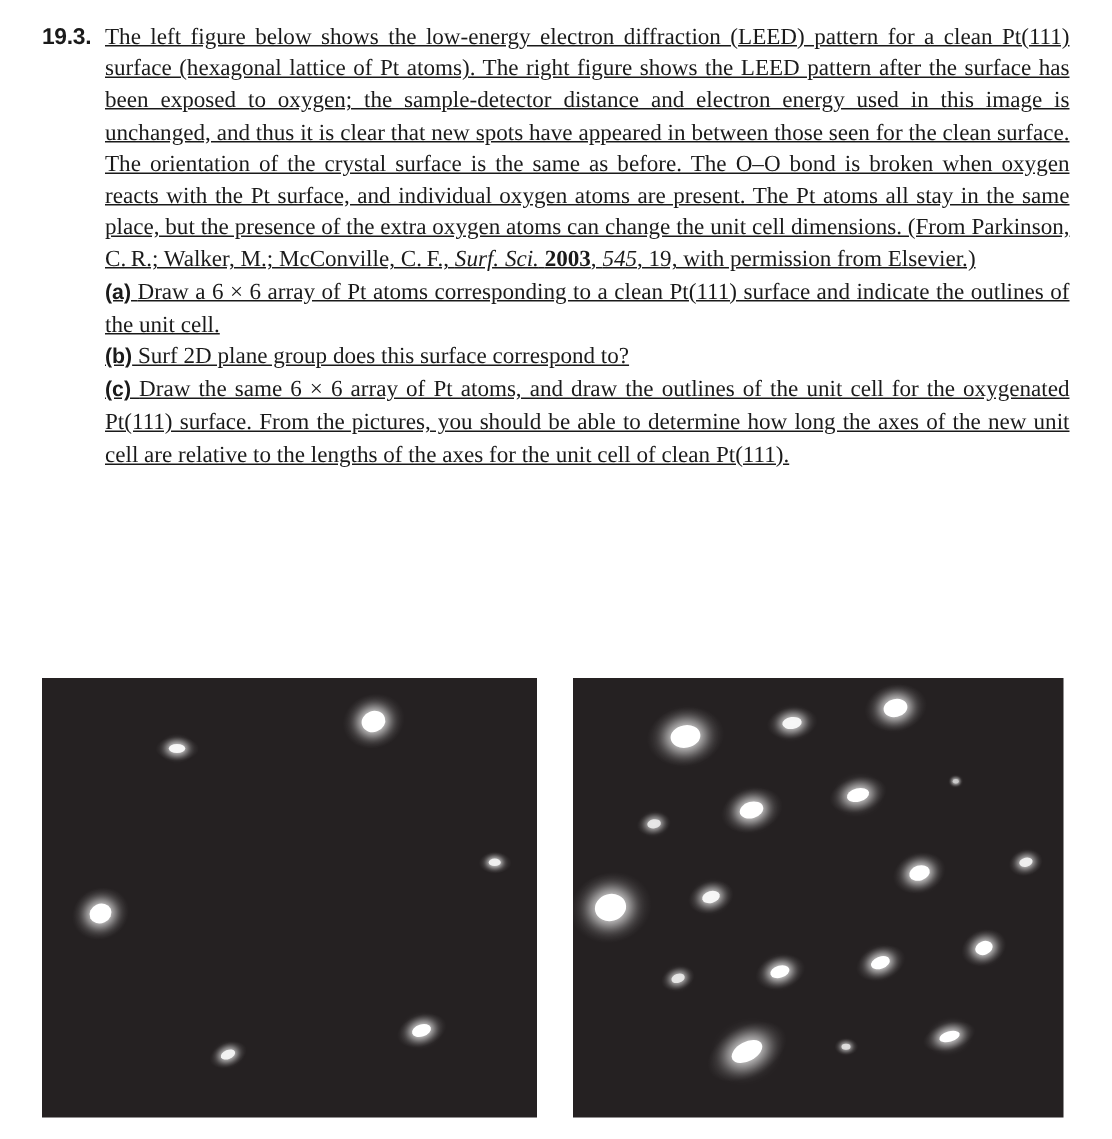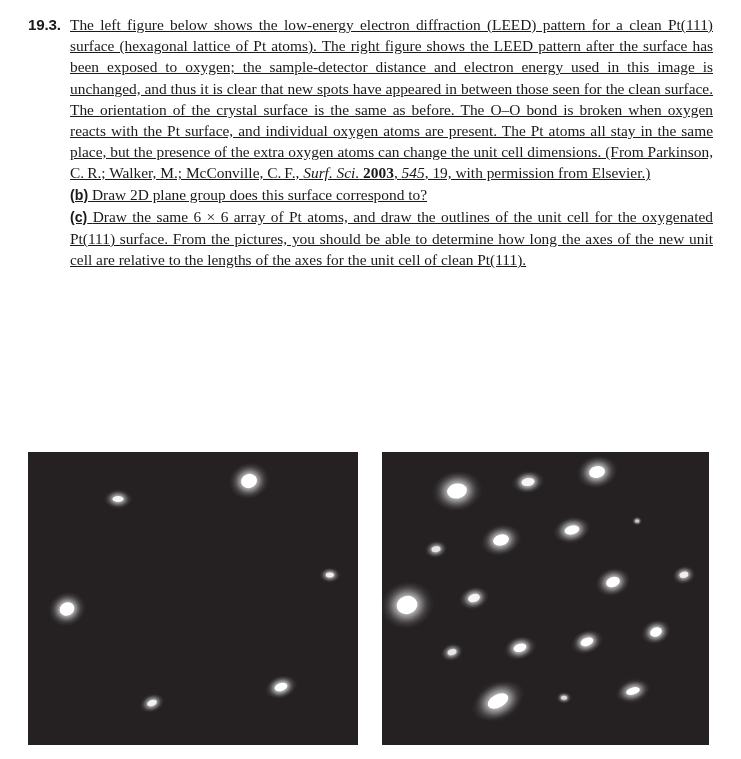--- a/index.html
+++ b/index.html
@@ -112,22 +112,23 @@
 <div id="page">
 
   <div class="problem">
 
     <div class="problem-number">19.3.</div>
 
     <div class="problem-body">
 
       <p class="para-intro"><span>The left figure below shows the low-energy electron diffraction (LEED) pattern for a clean Pt(111) surface (hexagonal lattice of Pt atoms). The right figure shows the LEED pattern after the surface has been exposed to oxygen; the sample-detector distance and electron energy used in this image is unchanged, and thus it is clear that new spots have appeared in between those seen for the clean surface. The orientation of the crystal surface is the same as before. The O–O bond is broken when oxygen reacts with the Pt surface, and individual oxygen atoms are present. The Pt atoms all stay in the same place, but the presence of the extra oxygen atoms can change the unit cell dimensions. (From Parkinson, C. R.; Walker, M.; McConville, C. F., </span><span class="it">Surf. Sci.</span> <span class="bd">2003</span>, <span class="it">545</span><span>, 19, with permission from Elsevier.)</span></p>
 
+      <p><span class="part-label">(a)</span> <span>Draw a 6 × 6 array of Pt atoms corresponding to a clean Pt(111) surface and indicate the outlines of the unit cell.</span></p>
 
-      <p><span class="part-label">(b)</span> <span>Draw 2D plane group does this surface correspond to?</span></p>
+      <p><span class="part-label">(b)</span> <span>Surf 2D plane group does this surface correspond to?</span></p>
 
       <p><span class="part-label">(c)</span> <span>Draw the same 6 × 6 array of Pt atoms, and draw the outlines of the unit cell for the oxygenated Pt(111) surface. From the pictures, you should be able to determine how long the axes of the new unit cell are relative to the lengths of the axes for the unit cell of clean Pt(111).</span></p>
 
     </div>
   </div>
 
   <div class="figures">
 
     <div class="leed-panel" id="left-panel" style="left: 28px; top: 452px; width: 330px; height: 293px; background: rgb(37, 33, 34);">
       <div class="leed-inner" id="left-inner">

